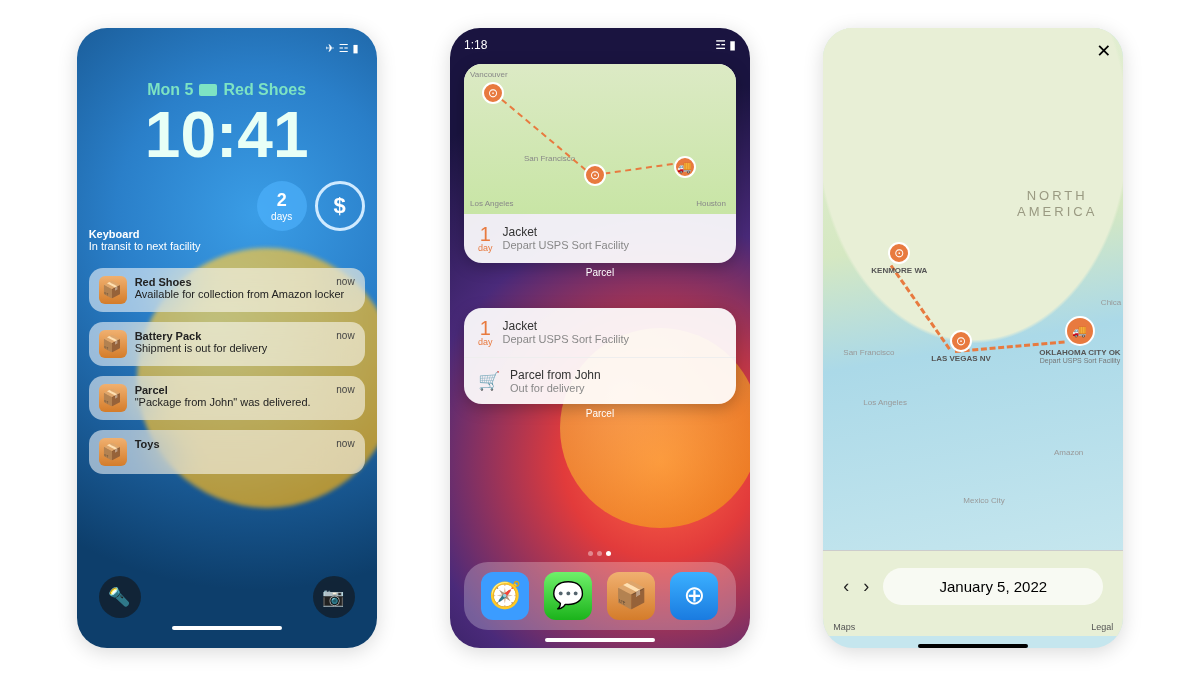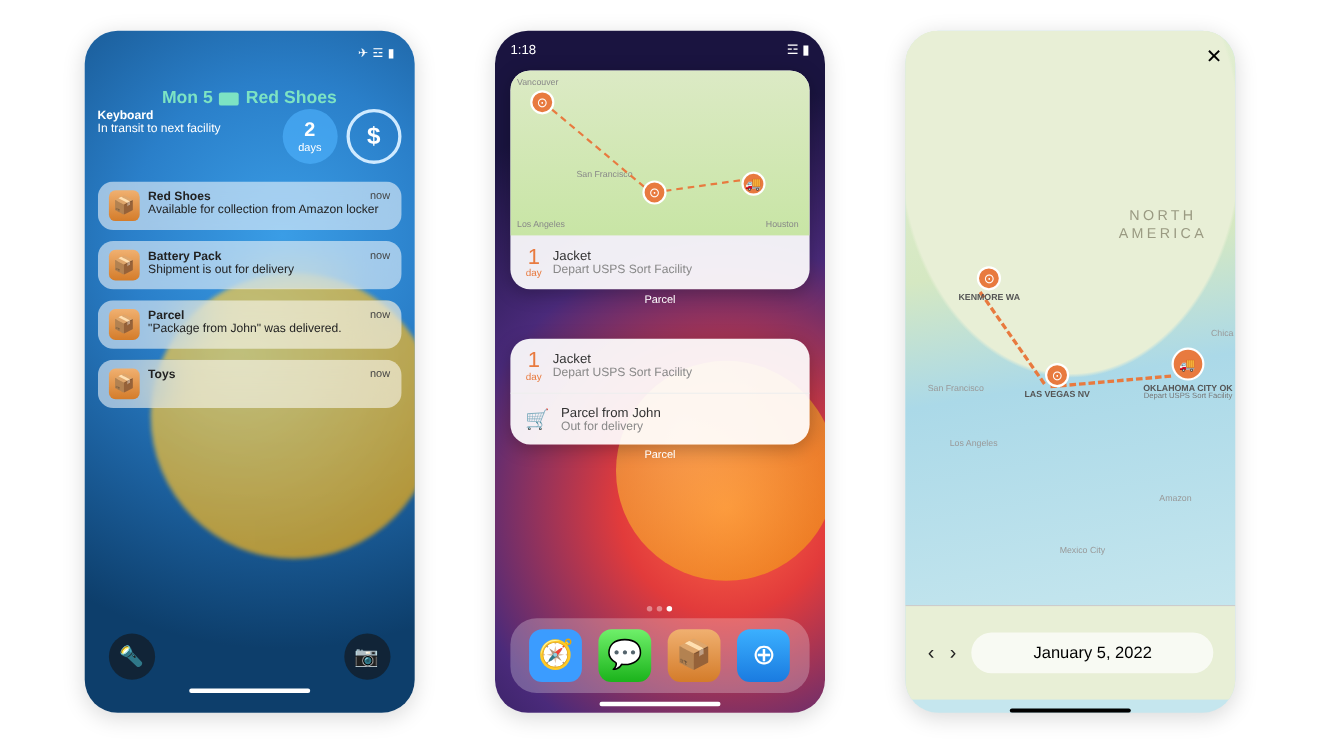--- a/index.html
+++ b/index.html
@@ -56,21 +56,21 @@
     position: relative;
   }
   .lock-time {
     text-align: center; font-size: 64px; font-weight: 600;
     color: #e8fff6; line-height: 1; margin: 4px 0 14px;
   }
   .lock-widgets {
     display: flex; gap: 8px; align-items: stretch;
     position: relative; z-index: 2; margin-bottom: 16px;
   }
-  .wid-info { flex: 2; font-size: 11px; color: #fff; }
+  .wid-info { flex: 2; font-size: 11px; color: #fff; margin-top: 47px; }
   .wid-info .t { font-weight: 600; }
   .wid-days {
     width: 50px; height: 50px; border-radius: 25px;
     background: rgba(80,180,255,.6);
     display: flex; flex-direction: column; align-items: center; justify-content: center;
     font-size: 10px;
   }
   .wid-days .n { font-size: 18px; font-weight: 600; }
   .wid-dollar {
     width: 50px; height: 50px; border-radius: 25px;
@@ -235,20 +235,21 @@
   <div class="status-bar">
     <span>✈</span>
     <span>☲</span>
     <span>▮</span>
   </div>
   <div class="lock-date-row">
     <span>Mon 5</span>
     <span class="truck"></span>
     <span>Red Shoes</span>
   </div>
+  <div class="lock-time">10:41</div>
 
   <div class="lock-widgets">
     <div class="wid-info">
       <div class="t">Keyboard</div>
       <div>In transit to next facility</div>
     </div>
     <div class="wid-days">
       <div class="n">2</div>
       <div>days</div>
     </div>
@@ -400,15 +401,19 @@
       <div class="stat">Depart USPS Sort Facility</div>
     </div>
   </div>
 
   <div class="map-bottom">
     <div class="date-bar">
       <span class="chev">‹</span>
       <span class="chev">›</span>
       <div class="date-val">January 5, 2022</div>
     </div>
+    <div class="attr">
+      <span>Maps</span>
+      <span>Legal</span>
+    </div>
   </div>
   <div class="home-ind"></div>
 </div>
 
 </body></html>

